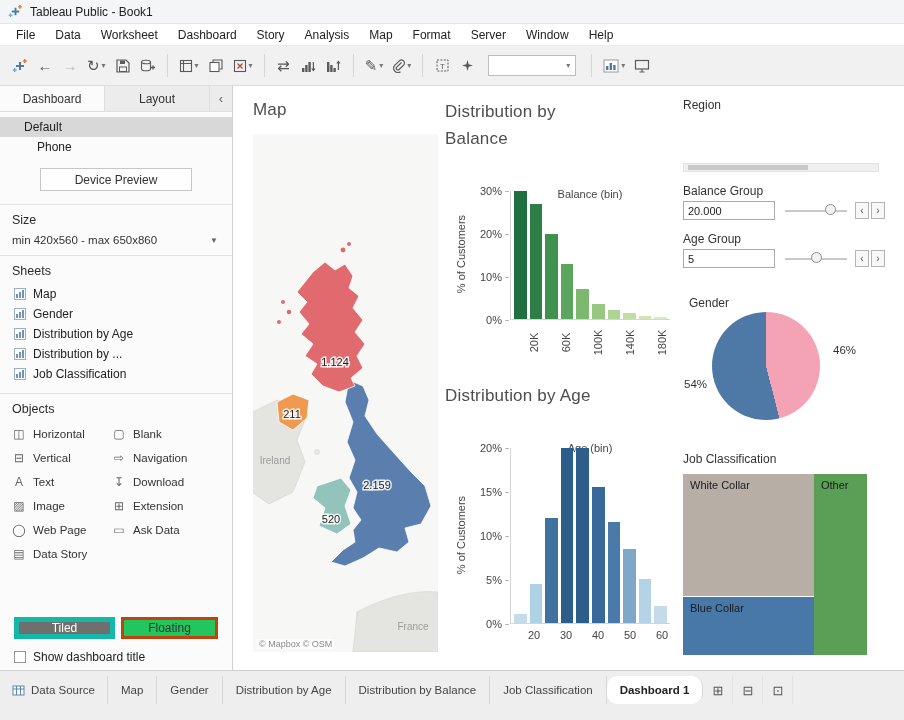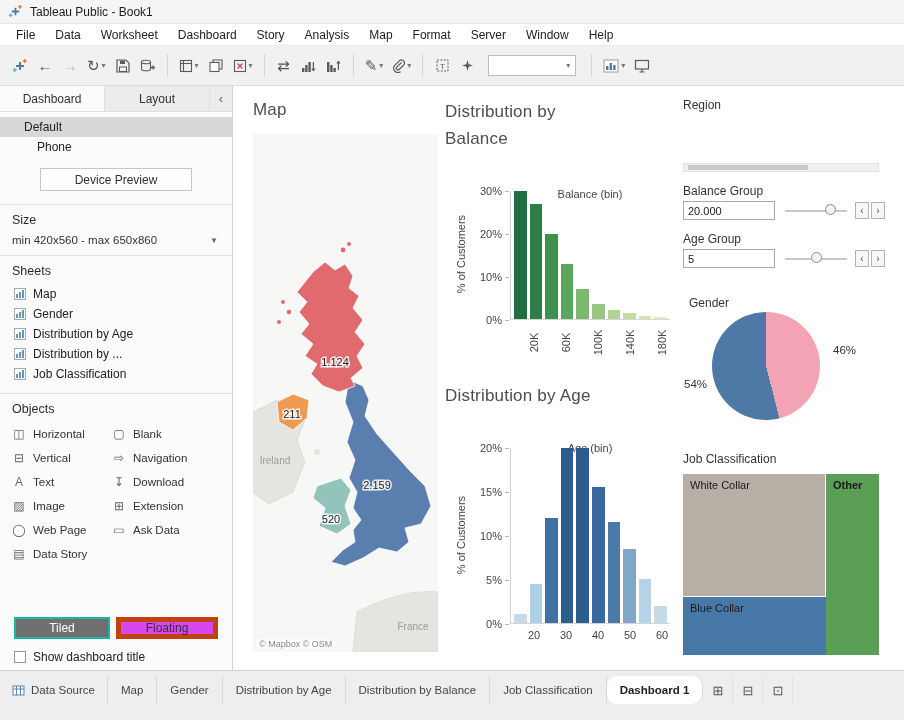--- a/index.html
+++ b/index.html
@@ -40,22 +40,22 @@
   .section-h { font-size:12.5px; color:#2a2a2a; margin-bottom:6px; }
   .size-value { display:flex; justify-content:space-between; align-items:center; font-size:11.5px; color:#333; padding:1px 2px 0 0; }
   .dd-arrow { font-size:8px; color:#666; }
   .sheet-row { height:20px; display:flex; align-items:center; gap:7px; padding-left:2px; font-size:12px; color:#222; }
   .objects-grid { display:grid; grid-template-columns:100px 1fr; row-gap:1px; }
   .obj { height:23px; display:flex; align-items:center; gap:7px; font-size:11.5px; color:#333; }
   .obj-icon { width:14px; text-align:center; color:#666; font-size:12px; }
   .spacer { flex:1; }
   .tiles-row { display:flex; gap:6px; padding:0 14px; flex:0 0 auto; }
   .btn-tile { flex:1; height:22px; display:flex; align-items:center; justify-content:center; font-size:12px; }
-  .btn-tile.active { background:#6f6f6f; color:#fff; border:2px solid #14b8a6; }
-  .btn-tile.idle { background:#d946ef; border:5px solid #c2410c; color:#333; }
+  .btn-tile.active { background:#6f6f6f; color:#fff; border:5px solid #14b8a6; }
+  .btn-tile.idle { background:#22c55e; border:3px solid #c2410c; color:#333; }
   .show-title-row { display:flex; align-items:center; gap:7px; padding:11px 14px 6px; font-size:12px; color:#222; flex:0 0 auto; }
   .checkbox { width:12px; height:12px; border:1px solid #969696; background:#fff; flex:0 0 12px; }
 
   
   .canvas { flex:1; background:#fff; position:relative; overflow:hidden; }
   .dash-title { position:absolute; font-size:17px; color:#4e4e4e; letter-spacing:.2px; }
   .bin-label { position:absolute; text-align:center; font-size:11px; color:#454545;margin-top:16px; }
   .ylabel-rot { position:absolute; width:110px; text-align:center; font-size:11px; color:#454545; transform:rotate(-90deg); }
   .plot { position:absolute; display:flex; align-items:flex-end; gap:3px; padding:0 3px; border-left:1px solid #d4d4d4; border-bottom:1px solid #d4d4d4; }
   .bar { flex:1; }
@@ -489,21 +489,21 @@
 
       <div class="lbl" style="left:456px;top:210px">Gender</div>
       <div class="pie" style="left: 479px; top: 226px; background: conic-gradient(rgb(244, 163, 180) 0deg, rgb(244, 163, 180) 46%, rgb(78, 121, 167) 46%, rgb(78, 121, 167) 100%);" id="gender-pie"></div>
       <div class="pie-lbl" style="left:600px;top:258px">46%</div>
       <div class="pie-lbl" style="left:451px;top:292px">54%</div>
 
       <div class="lbl" style="left:450px;top:366px">Job Classification</div>
       <div style="position:absolute;left:450px;top:388px;width:196px;height:181px">
         <div class="tm-cell" style="left: 0px; top: 0px; width: 142px; height: 122px; background: rgb(183, 174, 166);">White Collar</div>
         <div class="tm-cell" style="left: 0px; top: 123px; width: 157px; height: 58px; background: rgb(72, 120, 168);">Blue Collar</div>
-        <div class="tm-cell" style="left: 143px; top: 0px; width: 53px; height: 181px; background: rgb(91, 158, 85); font-weight: bold;">Other</div>
+        <div class="tm-cell" style="left: 131px; top: 0px; width: 53px; height: 181px; background: rgb(91, 158, 85);">Other</div>
       </div>
     <div class="plot" style="left:277px;top:105px;width:160px;height:129px">
           <div class="bar" style="height:100%;background:#20703f"></div>
           <div class="bar" style="height:90%;background:#2d7f47"></div>
           <div class="bar" style="height:66.66666666666666%;background:#3f9150"></div>
           <div class="bar" style="height:43.333333333333336%;background:#5ba55e"></div>
           <div class="bar" style="height:23.333333333333332%;background:#7cb96f"></div>
           <div class="bar" style="height:11.666666666666666%;background:#97c781"></div>
           <div class="bar" style="height:6.666666666666667%;background:#aed392"></div>
           <div class="bar" style="height:4.333333333333334%;background:#c1dda2"></div>

